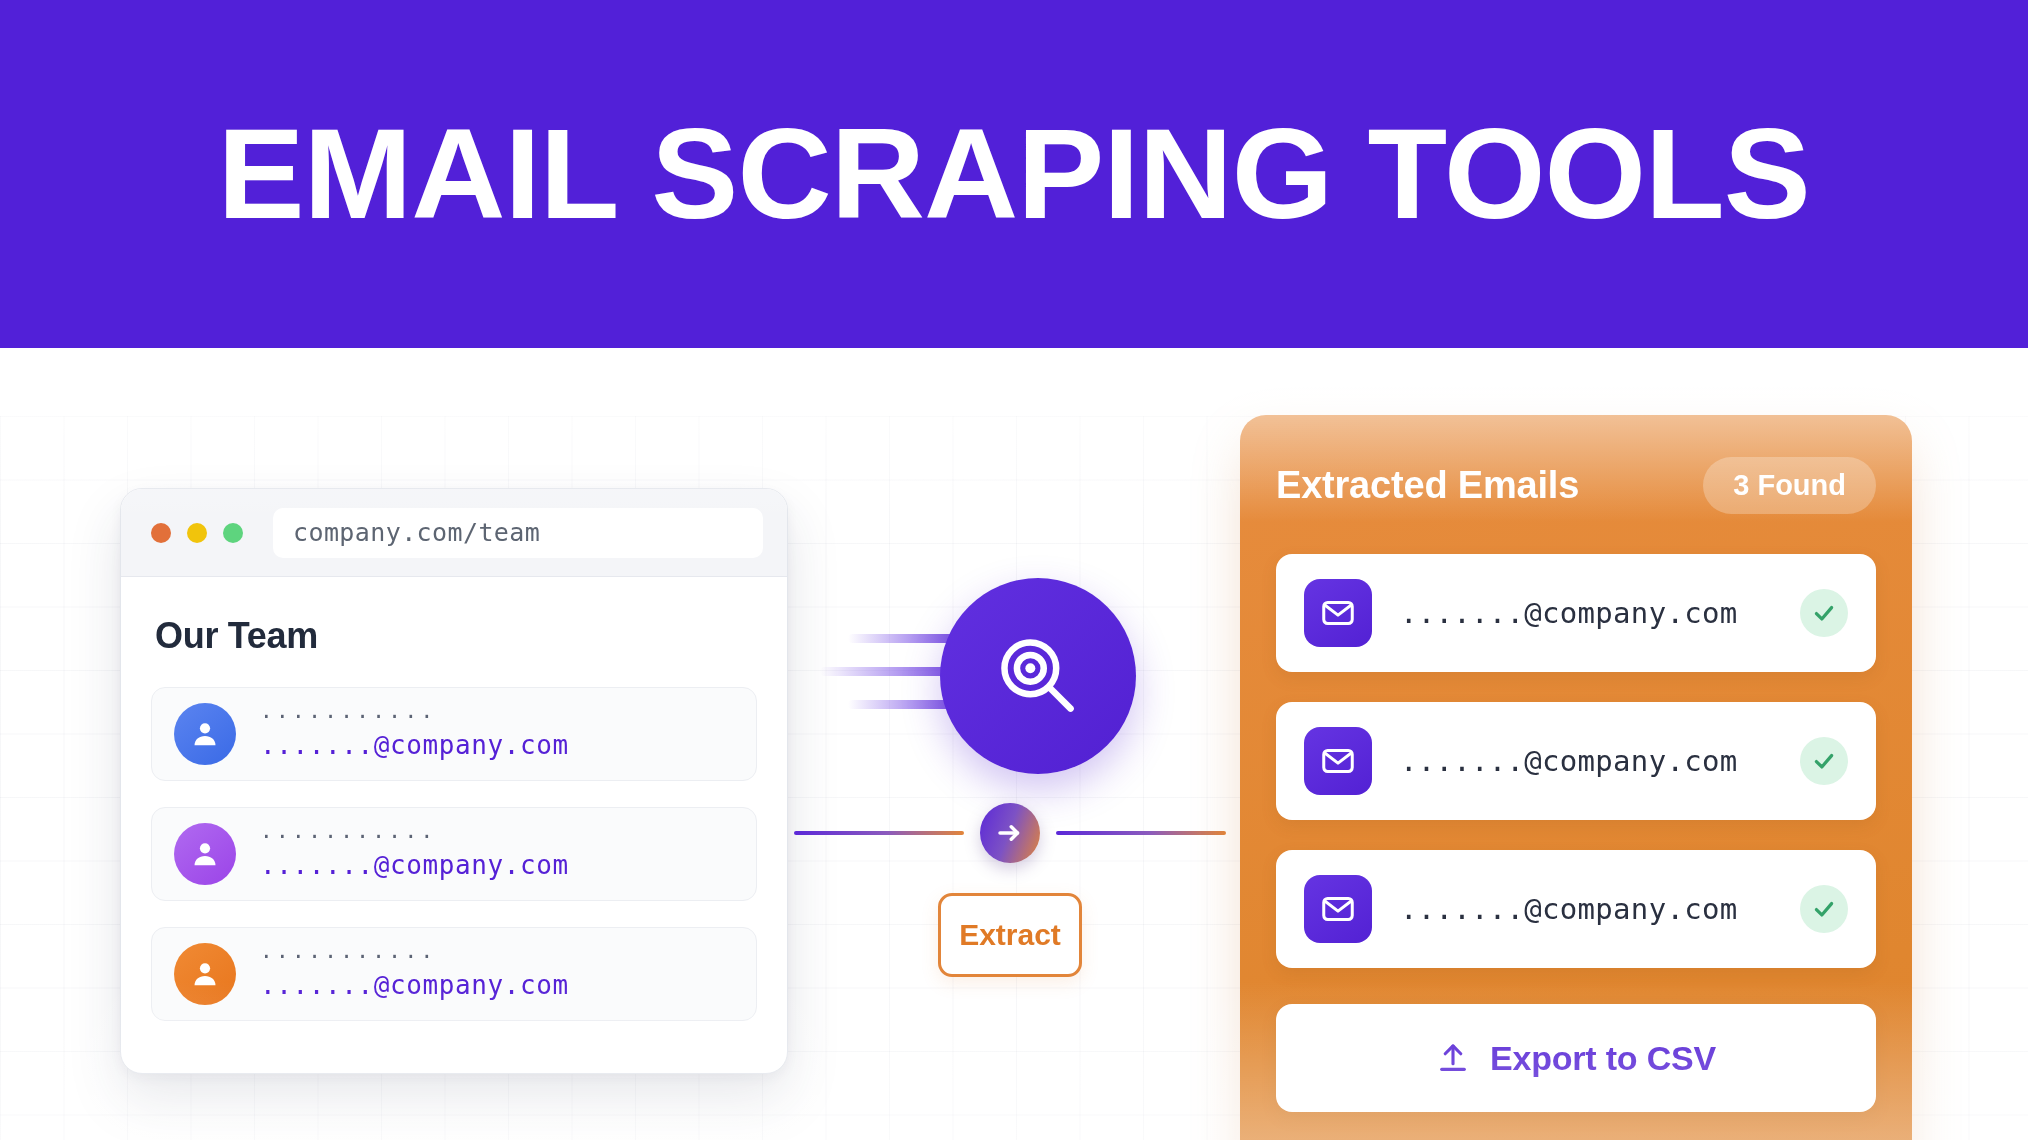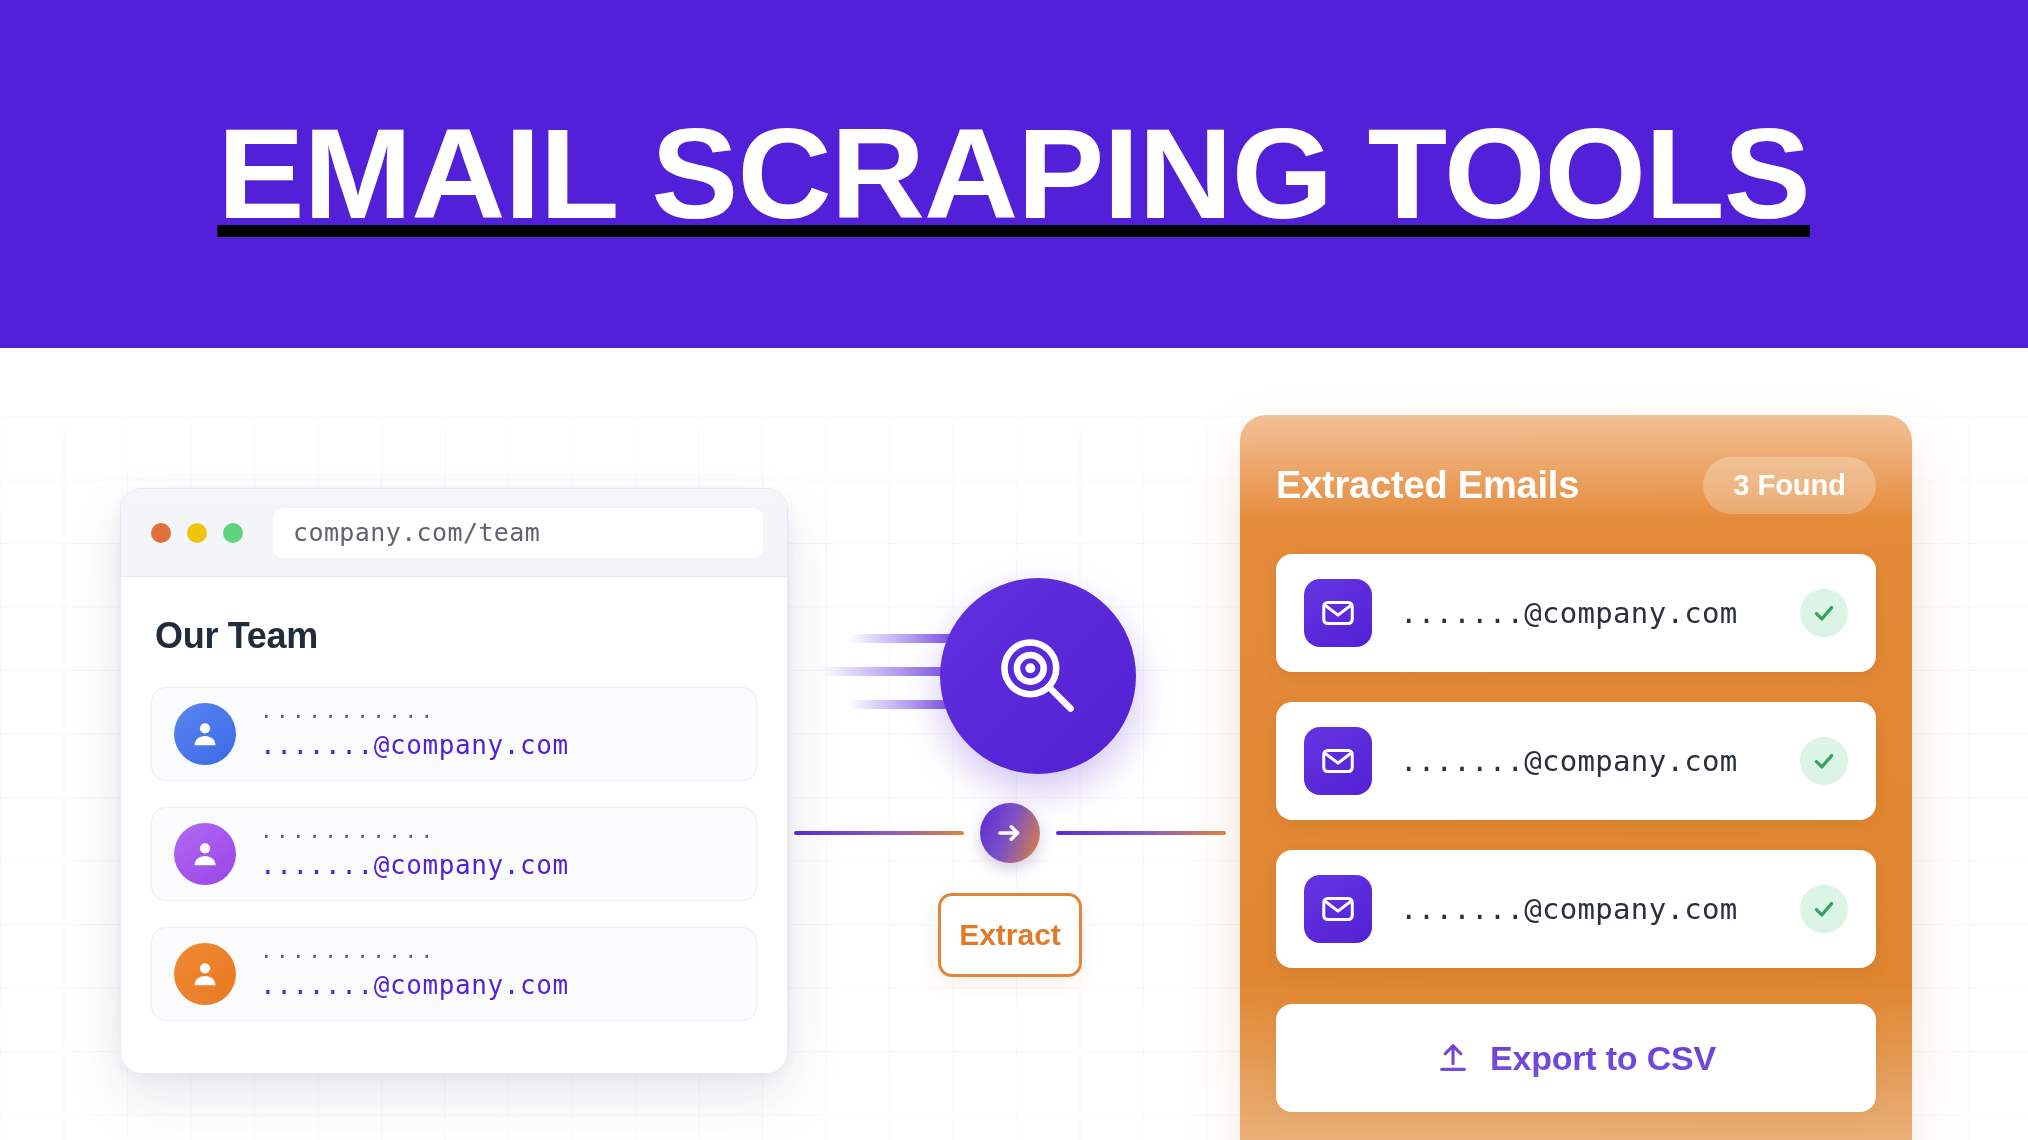--- a/index.html
+++ b/index.html
@@ -22,21 +22,20 @@
     position: absolute;
     left: 0; top: 0;
     width: 2028px;
     height: 348px;
     background: #5220d8;
     display: flex;
     flex-direction: column;
     align-items: center;
     justify-content: center;
     overflow: hidden;
-    text-decoration: underline;
   }
   .banner-title {
     font-size: 128px;
     font-weight: 700;
     letter-spacing: -1px;
     color: #ffffff;
     line-height: 1.0;
     text-align: center;
     white-space: nowrap;
     transform: scaleX(1.02);

